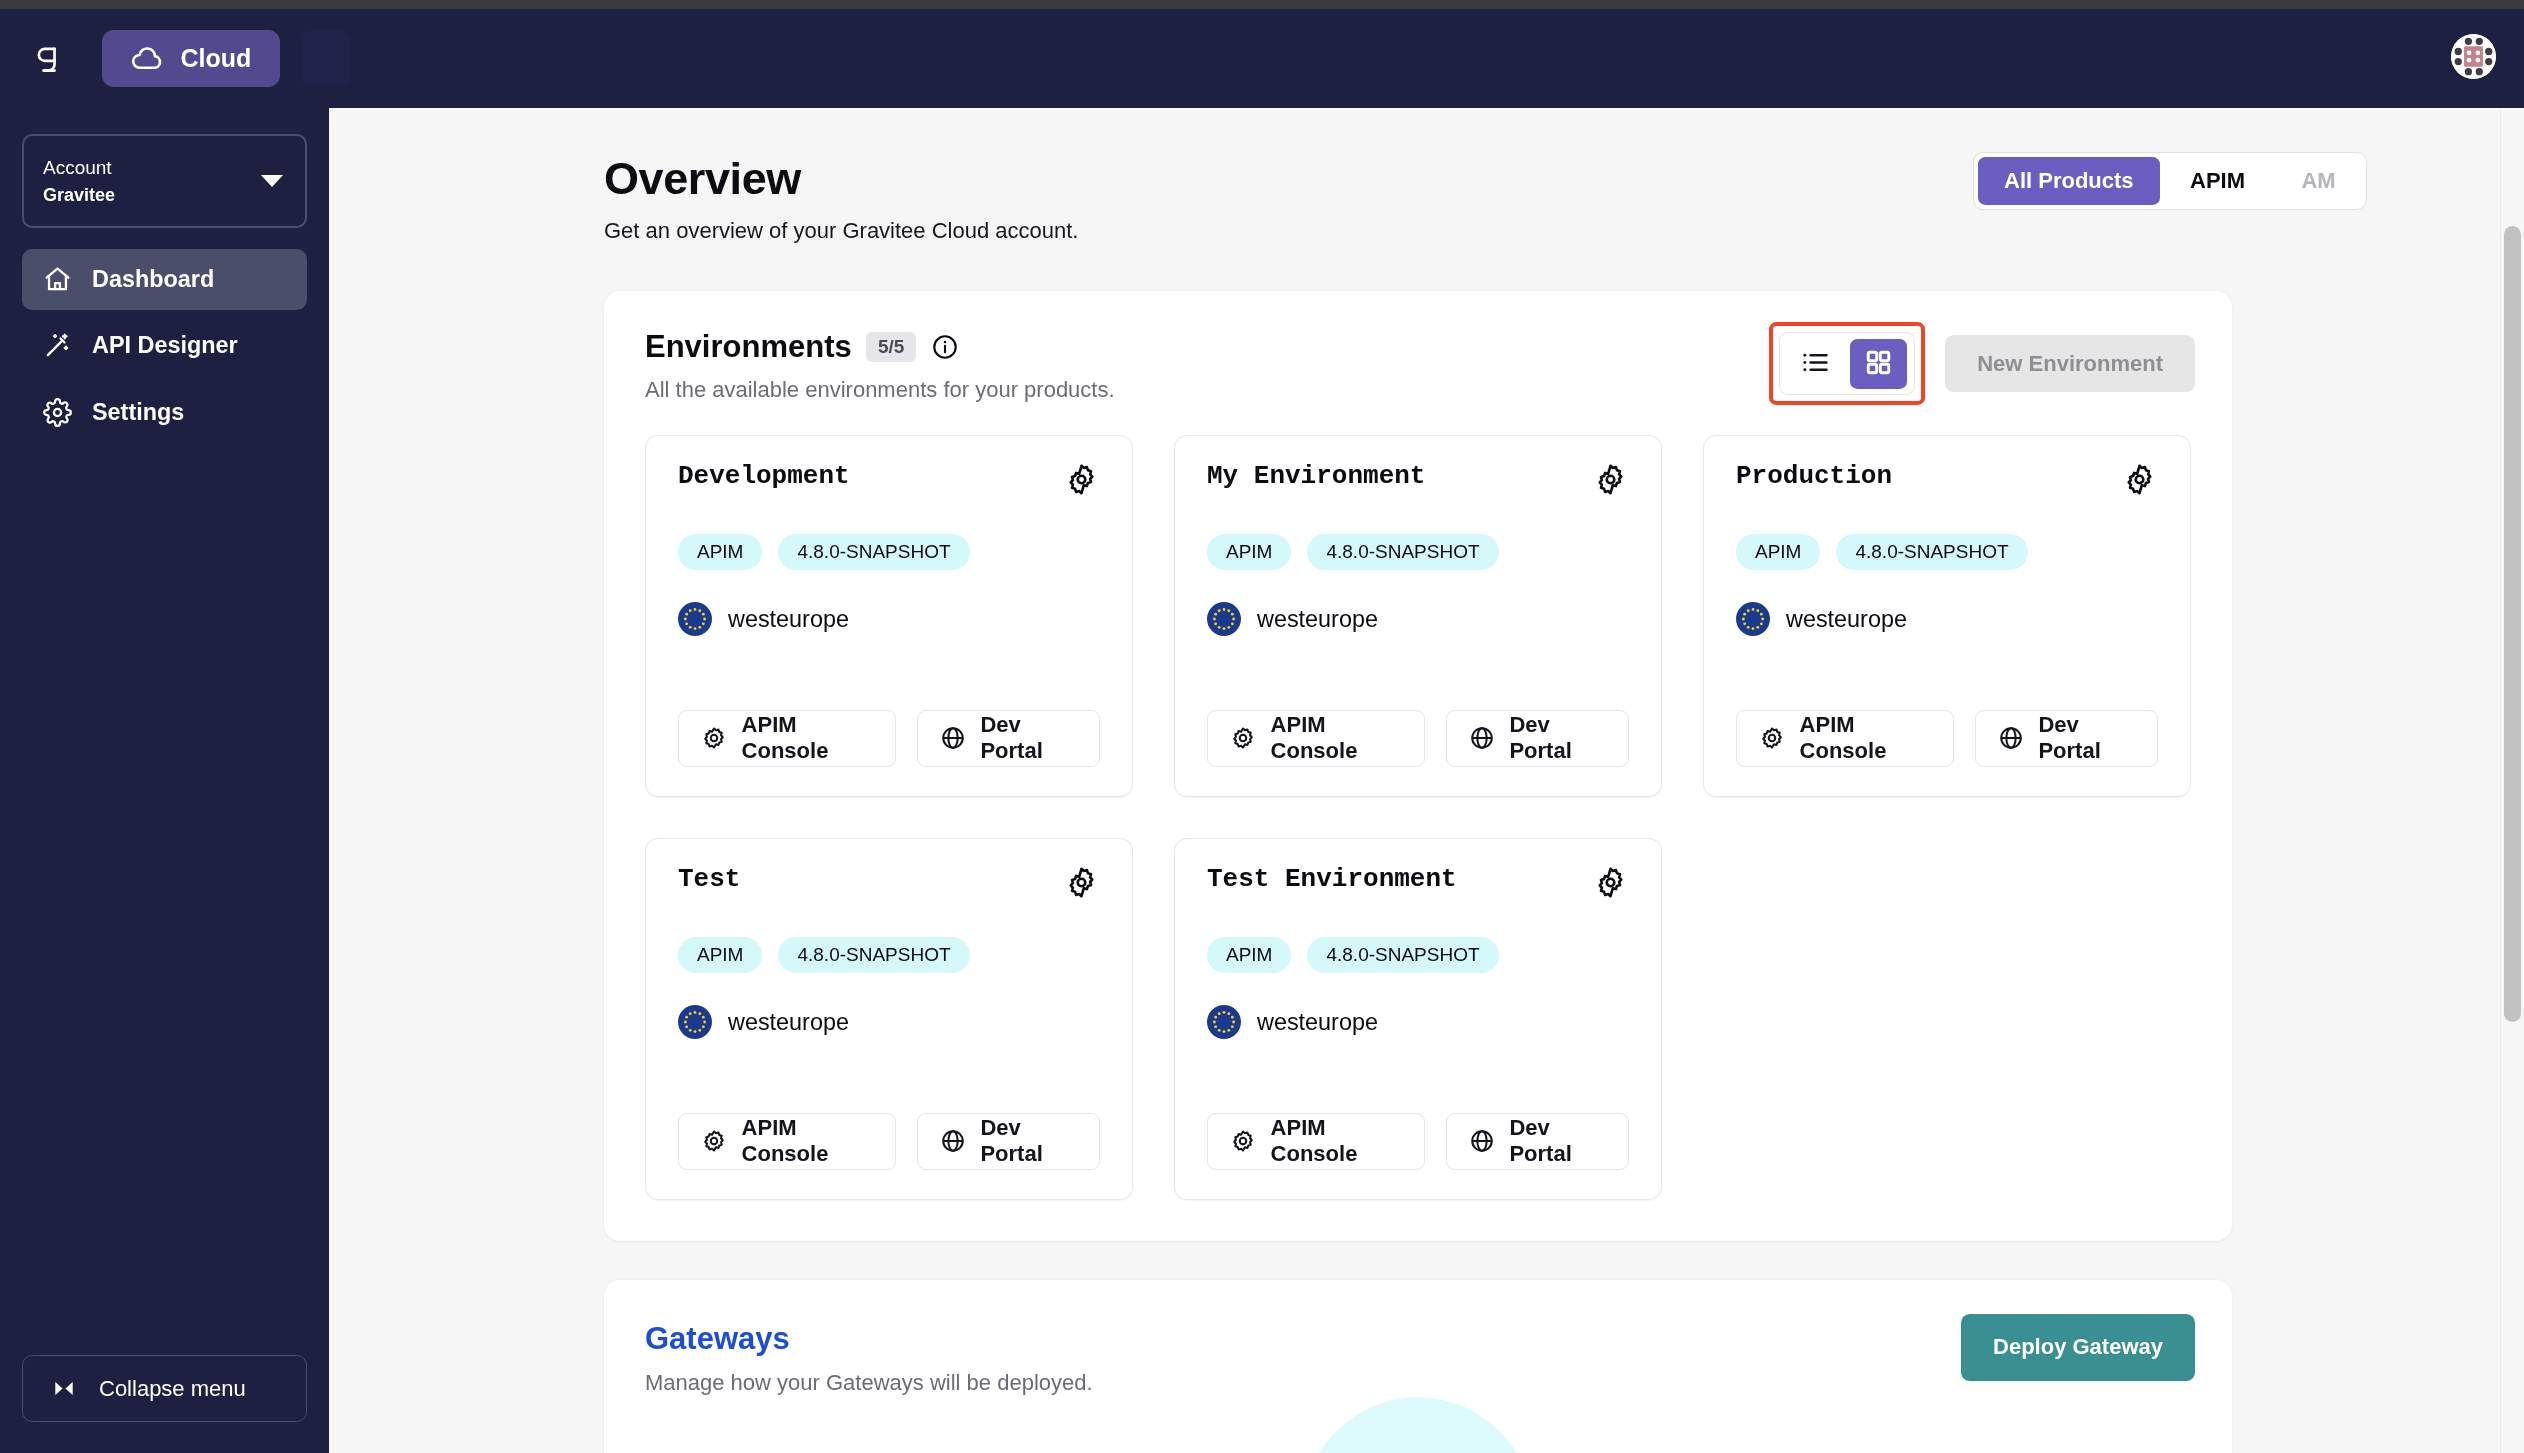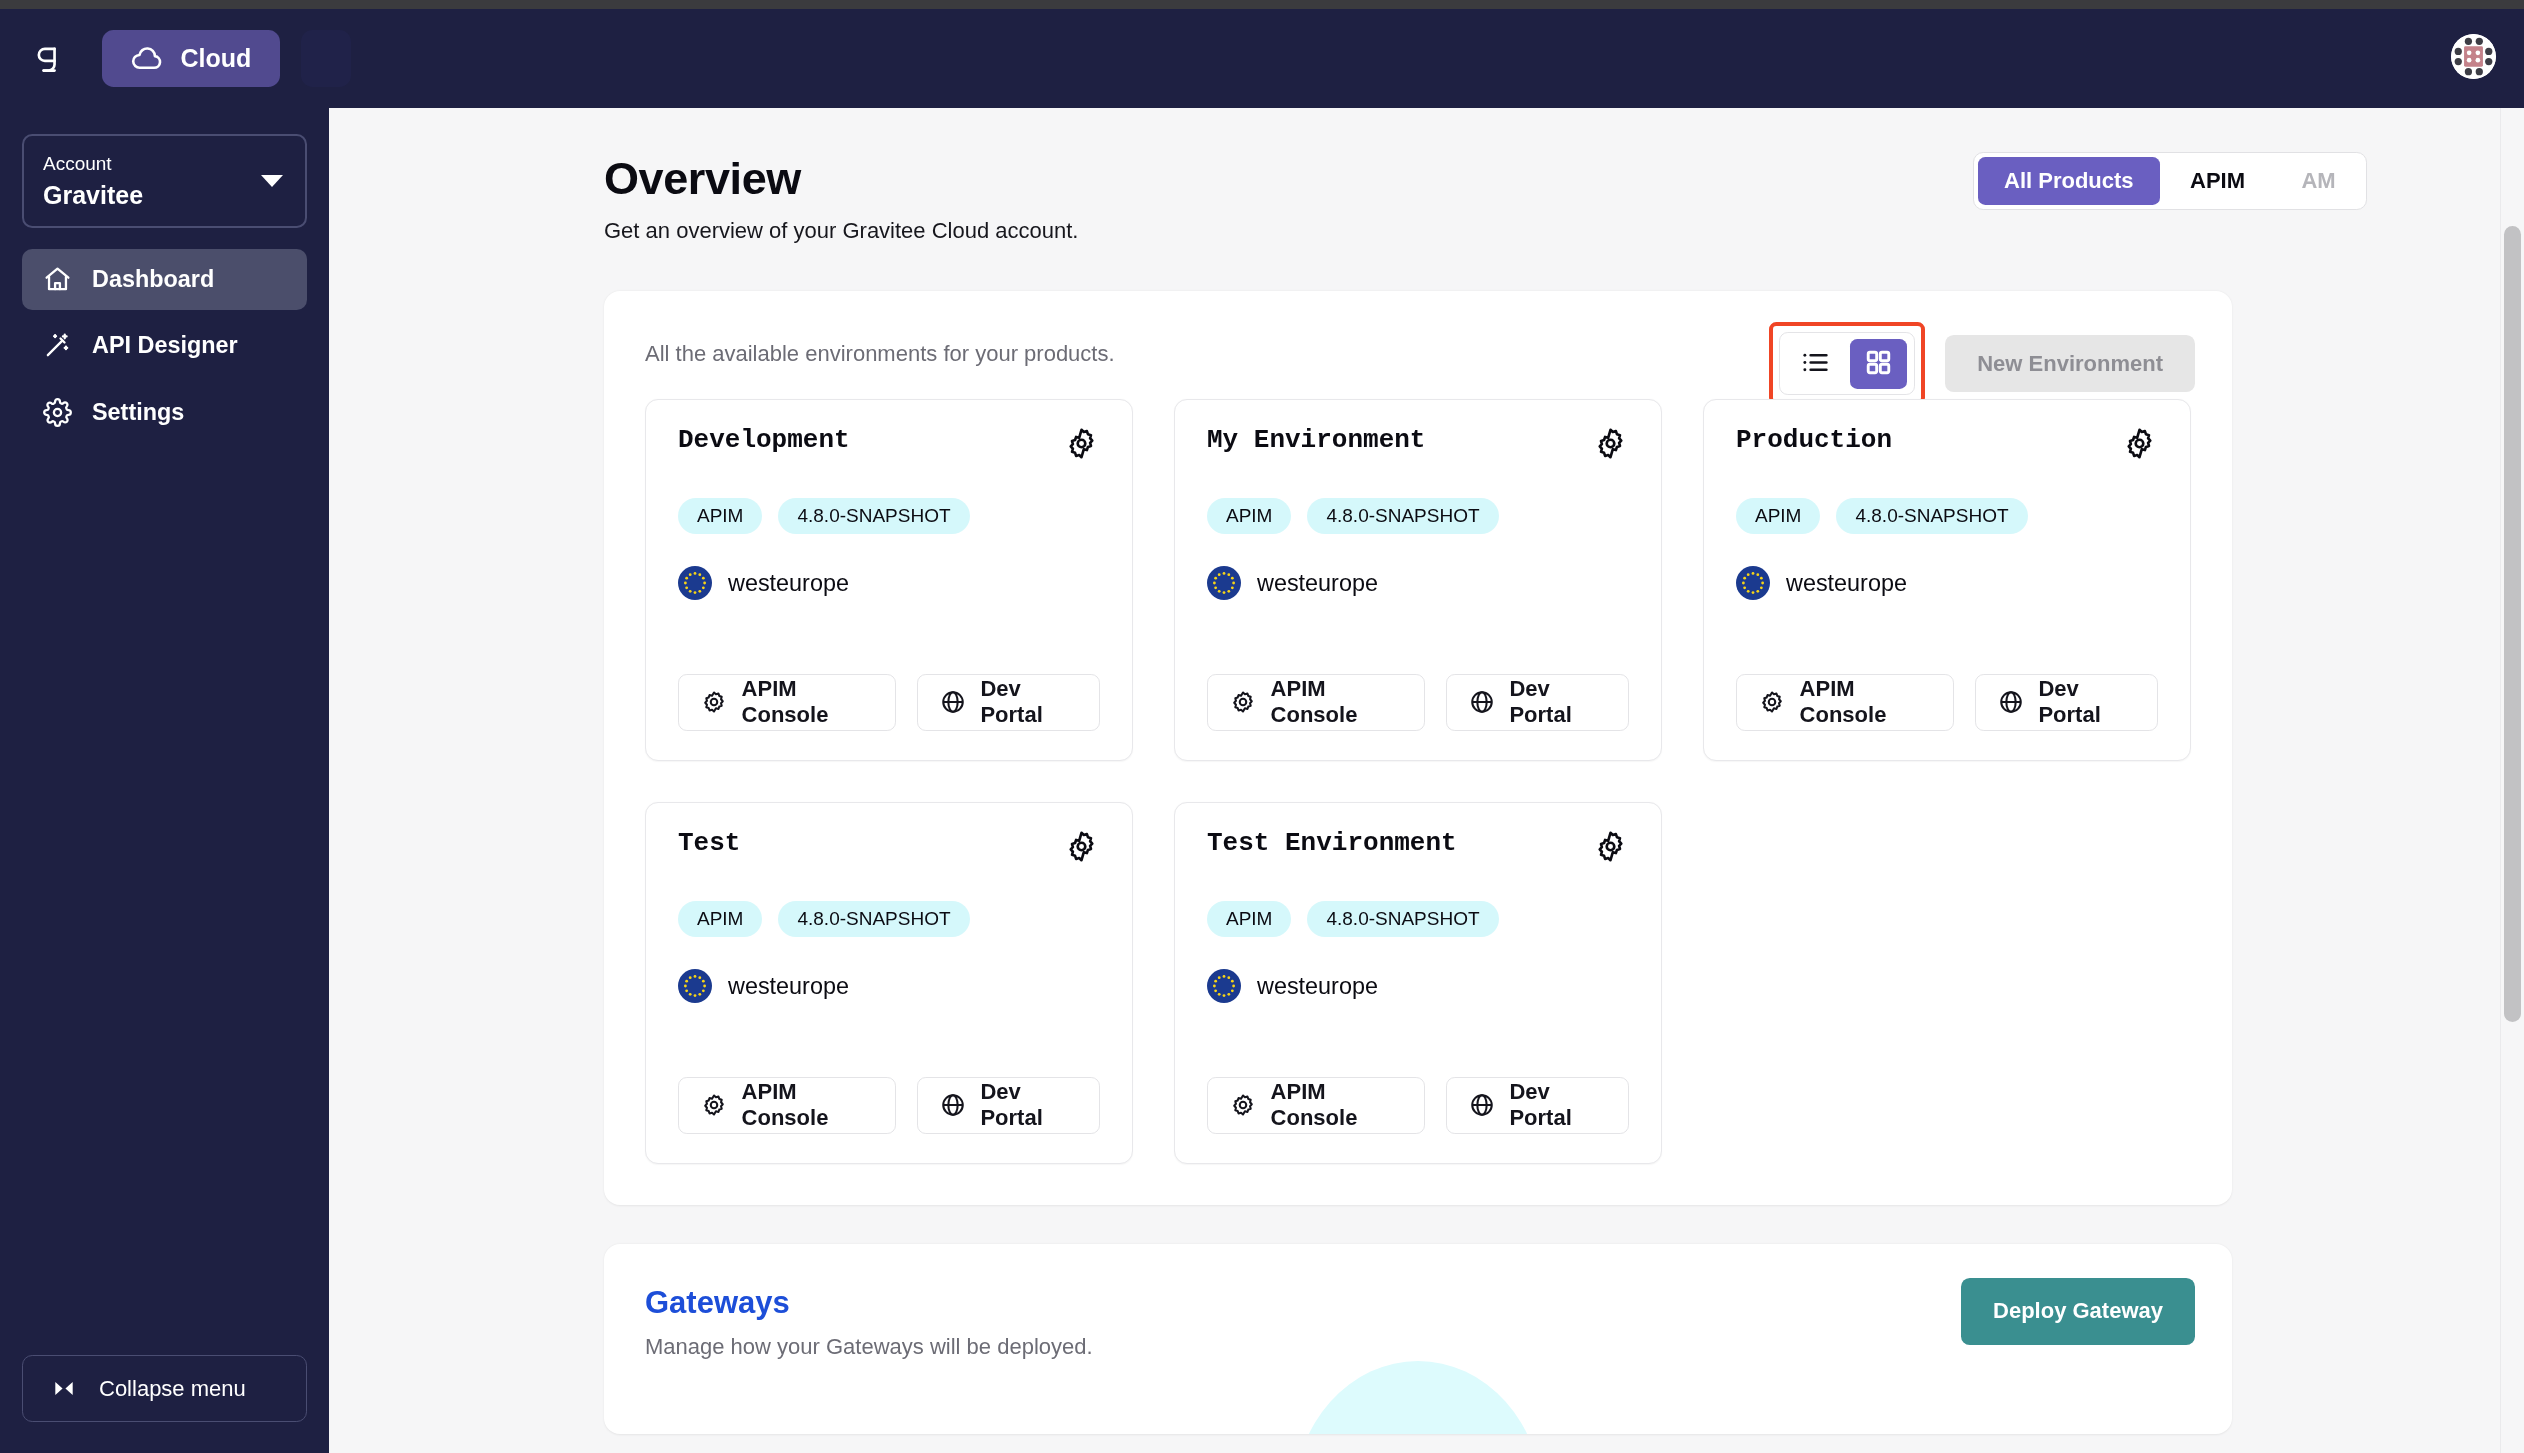--- a/index.html
+++ b/index.html
@@ -40,21 +40,21 @@
   .sidebar {
     position:absolute; top:108px; left:0; width:329px; height:1346px;
     background:#1e2042; padding:26px 22px 0 22px;
   }
   .account-box {
     border:2.2px solid #4a4d72; border-radius:10.2px; height:94px;
     padding:13px 19px; display:flex; flex-direction:column; justify-content:center;
     position:relative;
   }
   .account-label { color:#ffffff; font-size:19px; font-weight:400; line-height:1.3; }
-  .account-value { color:#ffffff; font-size:25px; font-weight:700; margin-top:4.4px; }
+  .account-value { color:#ffffff; font-size:18px; font-weight:700; margin-top:4.4px; }
   .account-caret {
     position:absolute; right:22px; top:50%; transform:translateY(-50%);
     width:0;height:0;border-left:11.7px solid transparent;border-right:11.7px solid transparent;
     border-top:12.4px solid #ffffff;
   }
   .nav-list { margin-top:20.5px; display:flex; flex-direction:column; gap:5.8px; }
   .nav-item {
     height:61px; border-radius:10.2px; display:flex; align-items:center; gap:19px;
     padding:0 19px; color:#ffffff; font-size:23.4px; font-weight:600;
   }
@@ -289,20 +289,31 @@
           <span>APIM</span>
         </div>
         <div class="pt-btn disabled">
           <span>AM</span>
         </div>
       </div>
     </div>
 
     <div class="panel">
       <div class="panel-head">
+        <div class="panel-title-row">
+          <div class="panel-title">Environments</div>
+          <div class="count-badge">5/5</div>
+          <div class="info-icon">
+            <svg width="28" height="28" viewBox="0 0 24 24" fill="none" stroke="#0b0b12" stroke-width="1.8" stroke-linecap="round">
+              <circle cx="12" cy="12" r="9.2"></circle>
+              <path d="M12 11v5.5"></path>
+                <circle cx="12" cy="7.7" r="1.1" fill="#0b0b12" stroke="none"></circle>
+            </svg>
+          </div>
+        </div>
         <div class="panel-sub">All the available environments for your products.</div>
 
         <div class="panel-actions">
           <div class="view-toggle-wrap">
             <div class="view-toggle">
               <div class="vt-btn">
                 <span>
                   <svg width="29" height="25" viewBox="0 0 24 20" fill="none" stroke="#14141c" stroke-width="2.2" stroke-linecap="round">
                     <path d="M8 4h13M8 10h13M8 16h13"></path>
                     <circle cx="3.2" cy="4" r="1.2" fill="#14141c" stroke="none"></circle>

